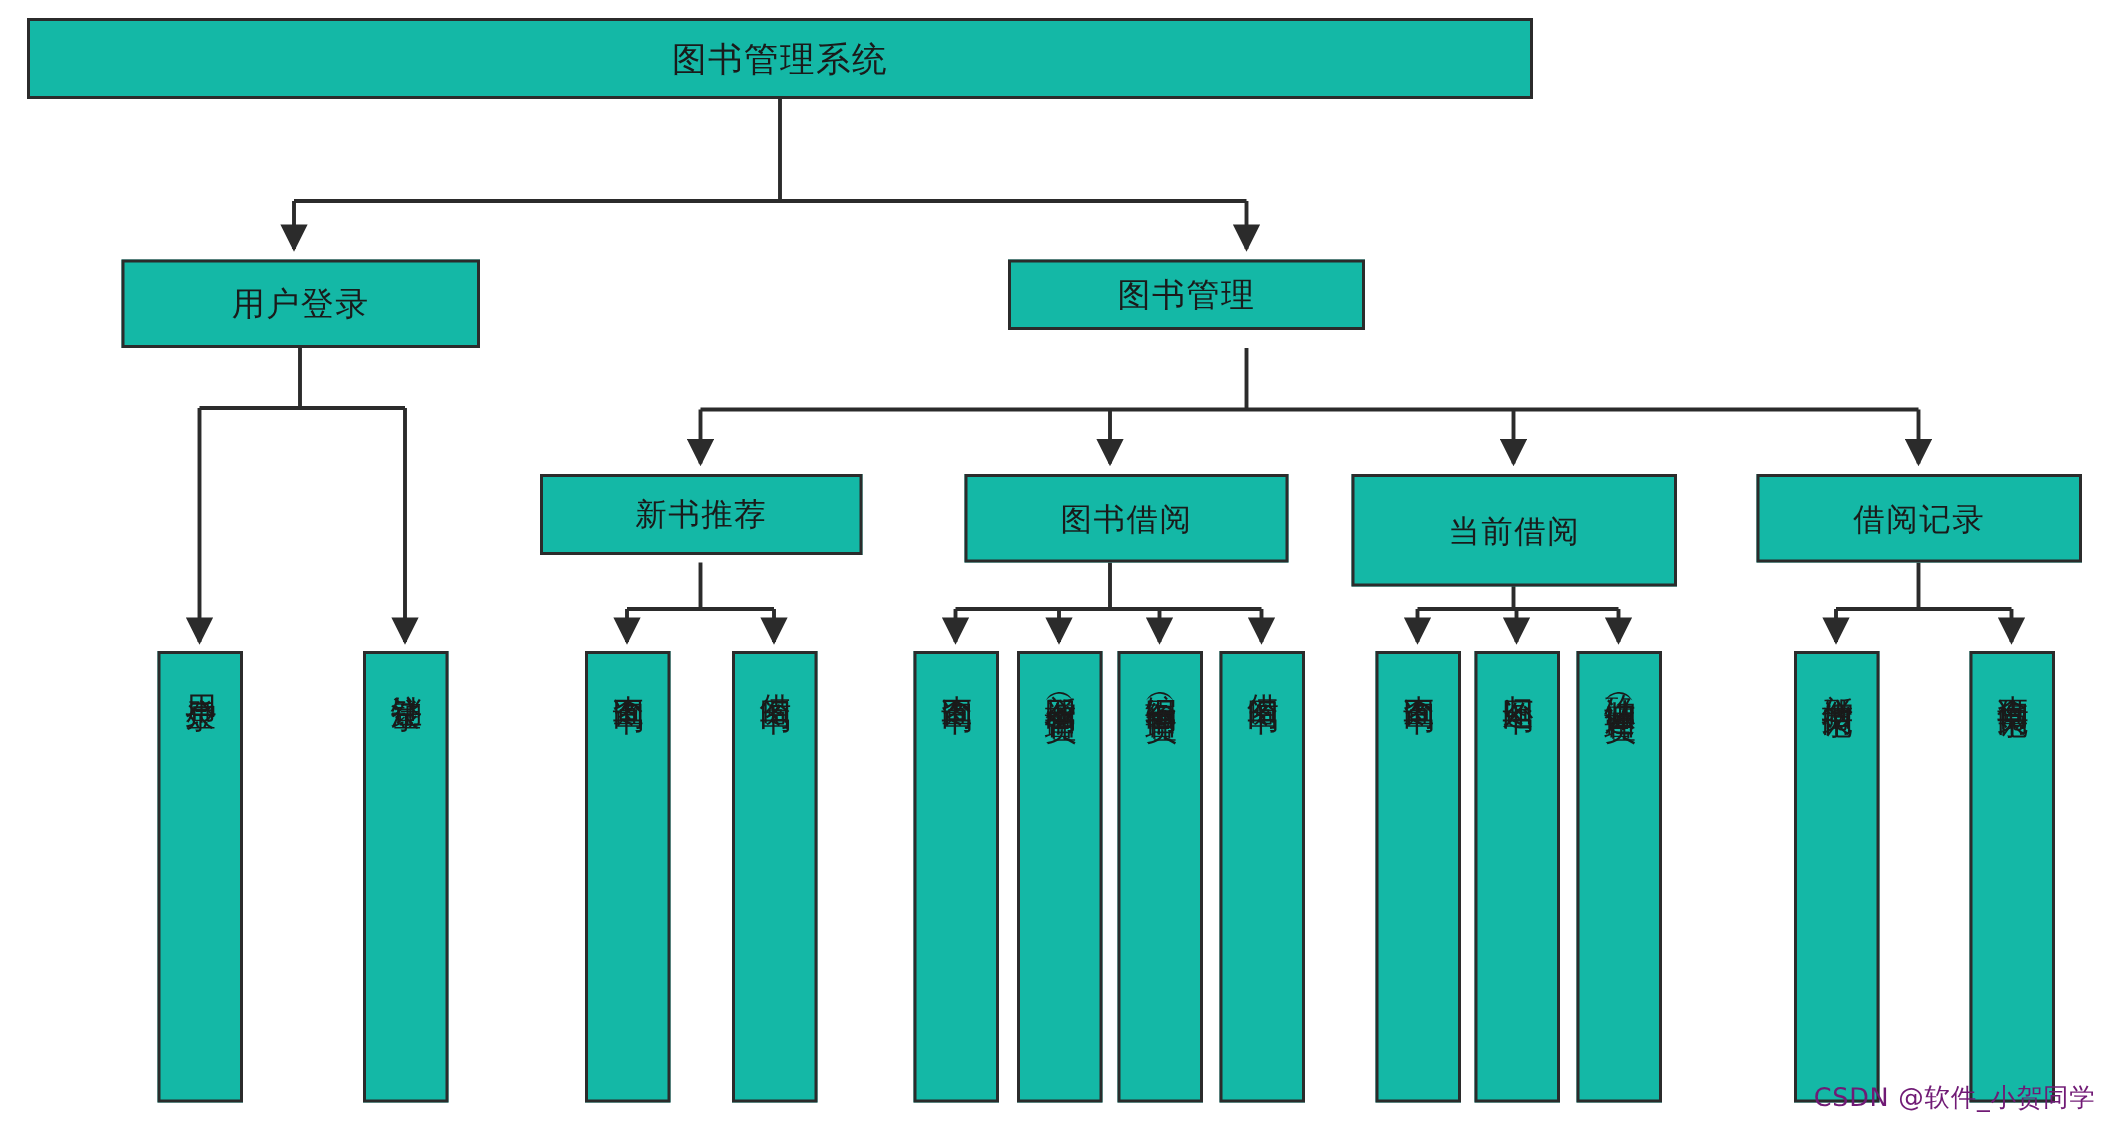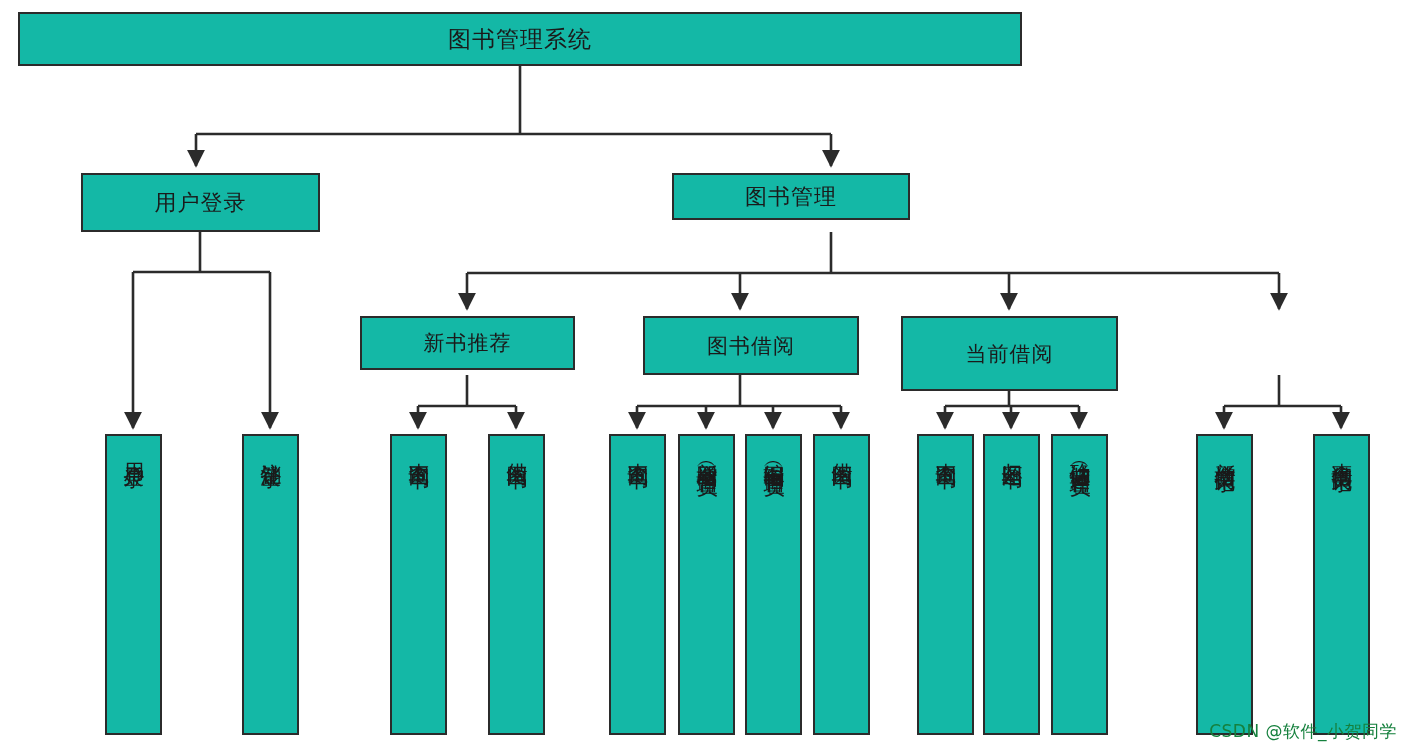--- a/index.html
+++ b/index.html
@@ -53,21 +53,21 @@
     font-size:21px;
     line-height:1.28;
     letter-spacing:2px;
     white-space:nowrap;
   }
   .watermark{
     position:absolute;
     right:8px;
     bottom:4px;
     font-size:17px;
-    color:#15803d;
+    color:#701a75;
     letter-spacing:0.5px;
     white-space:nowrap;
   }
 </style>
 </head>
 <body>
 
 <div id="canvas">
 
   <svg id="diagram-svg" viewBox="0 0 1405 747" xmlns="http://www.w3.org/2000/svg">
@@ -133,20 +133,23 @@
 
   <div class="node lvl2" style="left:360px;top:316px;width:215px;height:54px;">
     <span>新书推荐</span>
   </div>
   <div class="node lvl2" style="left:632px;top:316px;width:216px;height:59px;margin-left:11px;">
     <span>图书借阅</span>
   </div>
   <div class="node lvl2" style="left:901px;top:316px;width:217px;height:75px;">
     <span>当前借阅</span>
   </div>
+  <div class="node lvl2" style="left:1171px;top:316px;width:217px;height:59px;">
+    <span>借阅记录</span>
+  </div>
 
   <div class="node leaf" style="left:105px;top:434px;width:57px;height:301px;">
     <span class="leaf-label">用户登录</span>
   </div>
   <div class="node leaf" style="left:242px;top:434px;width:57px;height:301px;">
     <span class="leaf-label">注销登录</span>
   </div>
 
   <div class="node leaf" style="left:390px;top:434px;width:57px;height:301px;">
     <span class="leaf-label">查询图书</span>

